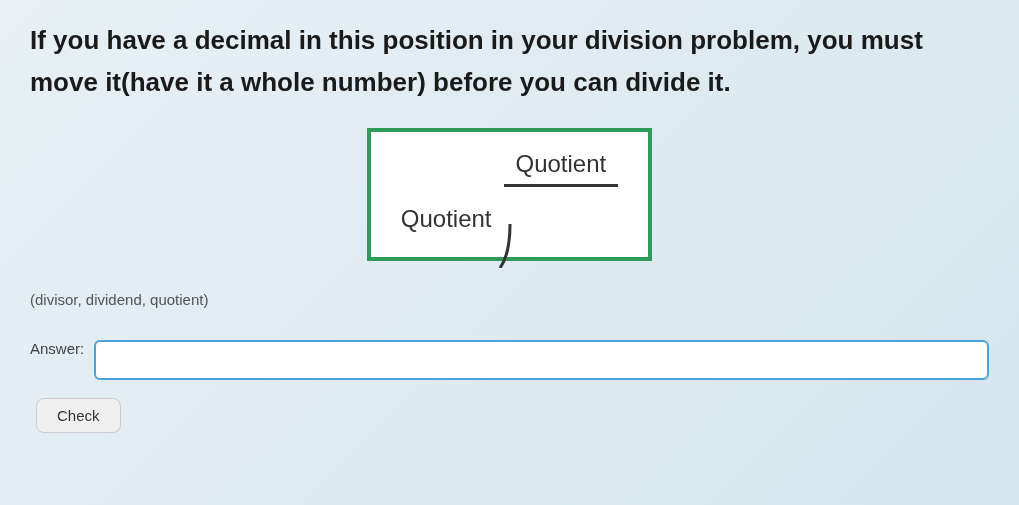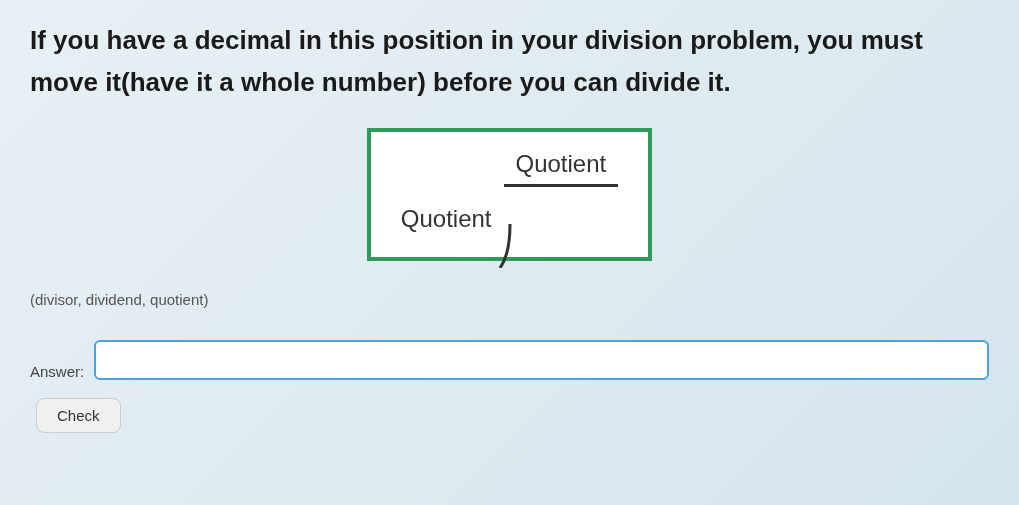--- a/index.html
+++ b/index.html
@@ -75,21 +75,21 @@
       width: 18px;
       height: 44px;
     }
     .hint-text {
       font-size: 15px;
       color: #555;
       margin-bottom: 32px;
     }
     .answer-row {
       display: flex;
-      align-items: flex-end;
+      align-items: flex-start;
       gap: 10px;
       margin-bottom: 18px;
     }
     .answer-label {
       font-size: 15px;
       color: #444;
     }
     .answer-input {
       flex: 1;
       height: 40px;

